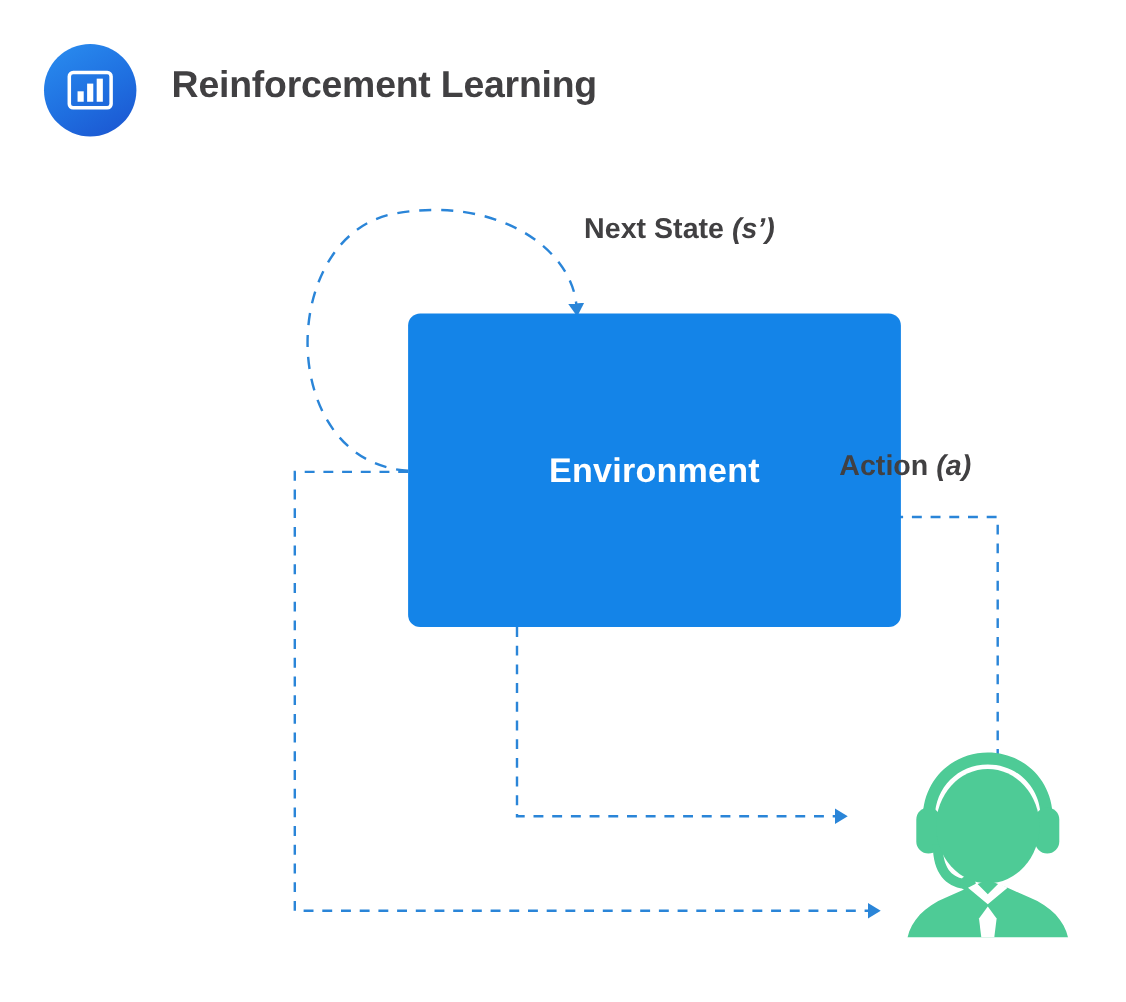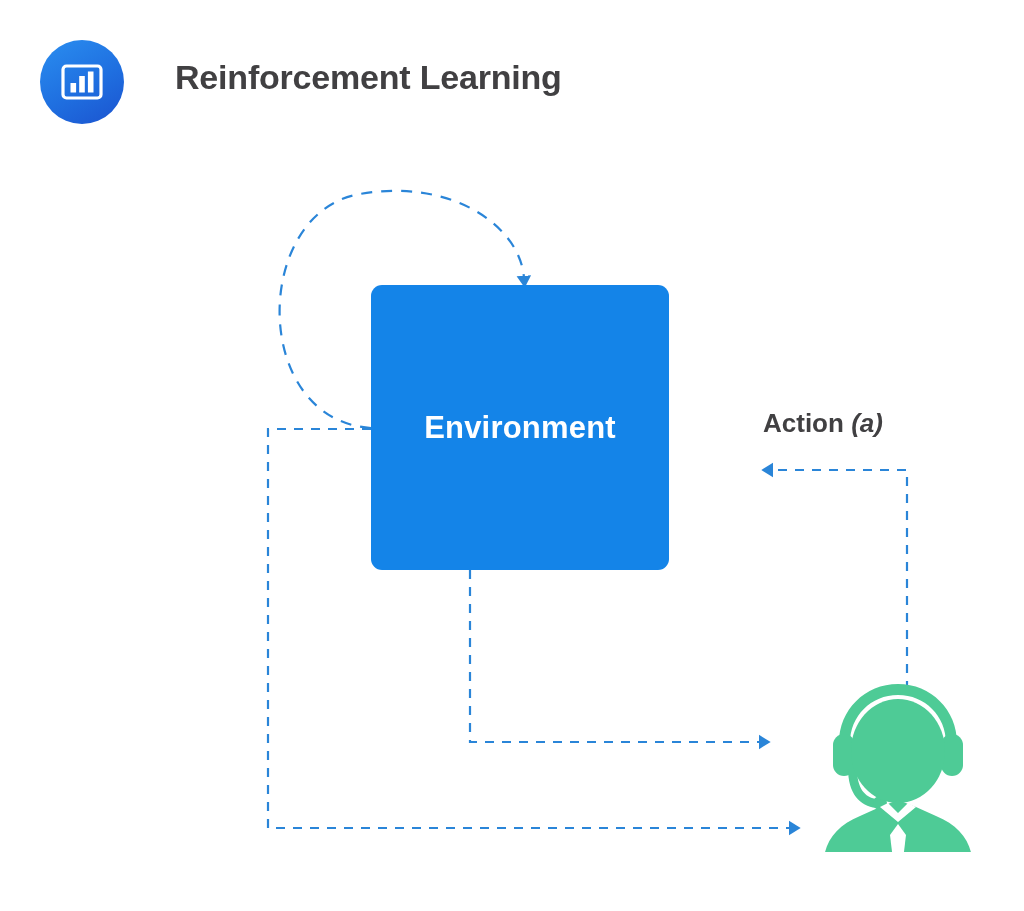--- a/index.html
+++ b/index.html
@@ -29,21 +29,21 @@
     border-radius: 50%;
     background: linear-gradient(150deg, #2a8ef0 0%, #1f6fe0 55%, #1b53cf 100%);
     display: flex;
     align-items: center;
     justify-content: center;
   }
   #header-logo svg { display: block; }
 
   #page-title {
     position: absolute;
-    left: 175px;
+    left: 156px;
     top: 58px;
     font-size: 34px;
     font-weight: bold;
     color: #414042;
     letter-spacing: -0.2px;
     white-space: nowrap;
   }
 
   
   #diagram-layer {
@@ -52,21 +52,21 @@
     top: 0;
     width: 1024px;
     height: 911px;
   }
 
   
   #environment-node {
     position: absolute;
     left: 371px;
     top: 285px;
-    width: 298px;
+    width: 448px;
     height: 285px;
     background: #1484e8;
     border-radius: 11px;
     display: flex;
     align-items: center;
     justify-content: center;
   }
   #environment-label {
     color: #ffffff;
     font-size: 31px;
@@ -136,20 +136,24 @@
 
     <path d="M 470,570 L 470,742 L 761,742" fill="none" stroke="#2a85d8" stroke-width="2.2" stroke-dasharray="9 8" marker-end="url(#arrow-right)"></path>
 
     <path d="M 907,690 L 907,470 L 771,470" fill="none" stroke="#2a85d8" stroke-width="2.2" stroke-dasharray="9 8" marker-end="url(#arrow-left)"></path>
   </svg>
 
   <div id="environment-node">
     <span id="environment-label">Environment</span>
   </div>
 
+  <div class="edge-label" id="label-next-state">
+    <span>Next State</span>
+    <span class="sym">(s’)</span>
+  </div>
 
 
   <div class="edge-label" id="label-action">
     <span>Action</span>
     <span class="sym">(a)</span>
   </div>
 
 
   <div id="agent-node">
     <svg width="180" height="180" viewBox="0 0 180 180" aria-hidden="true">

